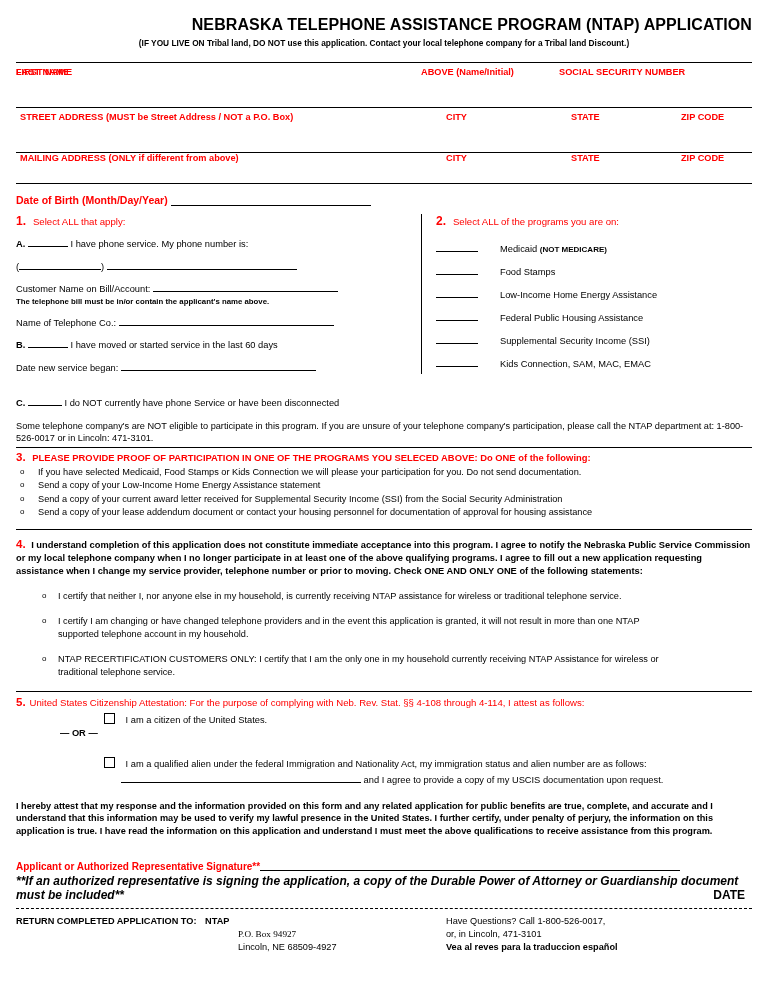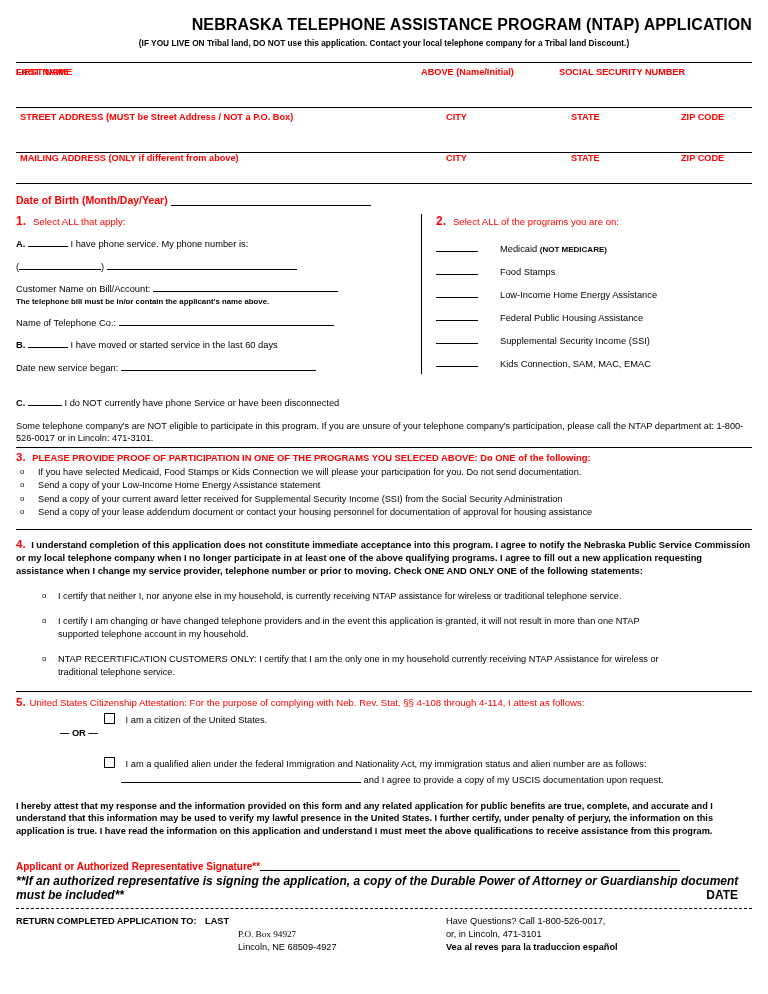--- a/index.html
+++ b/index.html
@@ -206,21 +206,21 @@
   }
   .sig-note {
     font-size: 12px;
     font-style: italic;
     font-weight: bold;
     margin-top: 2px;
     position: relative;
   }
   .sig-note .date {
     position: absolute;
-    right: 14px;
+    right: 7px;
     font-style: normal;
   }
   .dashes {
     border-top: 1px dashed #000;
     margin-top: 6px;
   }
   .footer {
     display: flex;
     margin-top: 6px;
     font-size: 9.2px;
@@ -425,21 +425,21 @@
     <div class="sig-note">
       <span>**If an authorized representative is signing the application, a copy of the Durable Power of Attorney or Guardianship document must be included**</span>
       <span class="date">DATE</span>
     </div>
 
     <div class="dashes"></div>
 
     <div class="footer">
       <div class="l">
         <span class="bold">RETURN COMPLETED APPLICATION TO:</span>
-        <span class="bold" style="margin-left:6px;">LAST</span>
+        <span class="bold" style="margin-left:6px;">NTAP</span>
         <div style="margin-left:222px;font-family:Liberation Serif, serif;">P.O. Box 94927</div>
         <div style="margin-left:222px;">Lincoln, NE  68509-4927</div>
       </div>
       <div class="r">
         <div>Have Questions?  Call 1-800-526-0017,</div>
         <div>or, in Lincoln, 471-3101</div>
         <div class="bold-it">Vea al reves para la traduccion español</div>
       </div>
     </div>
 

